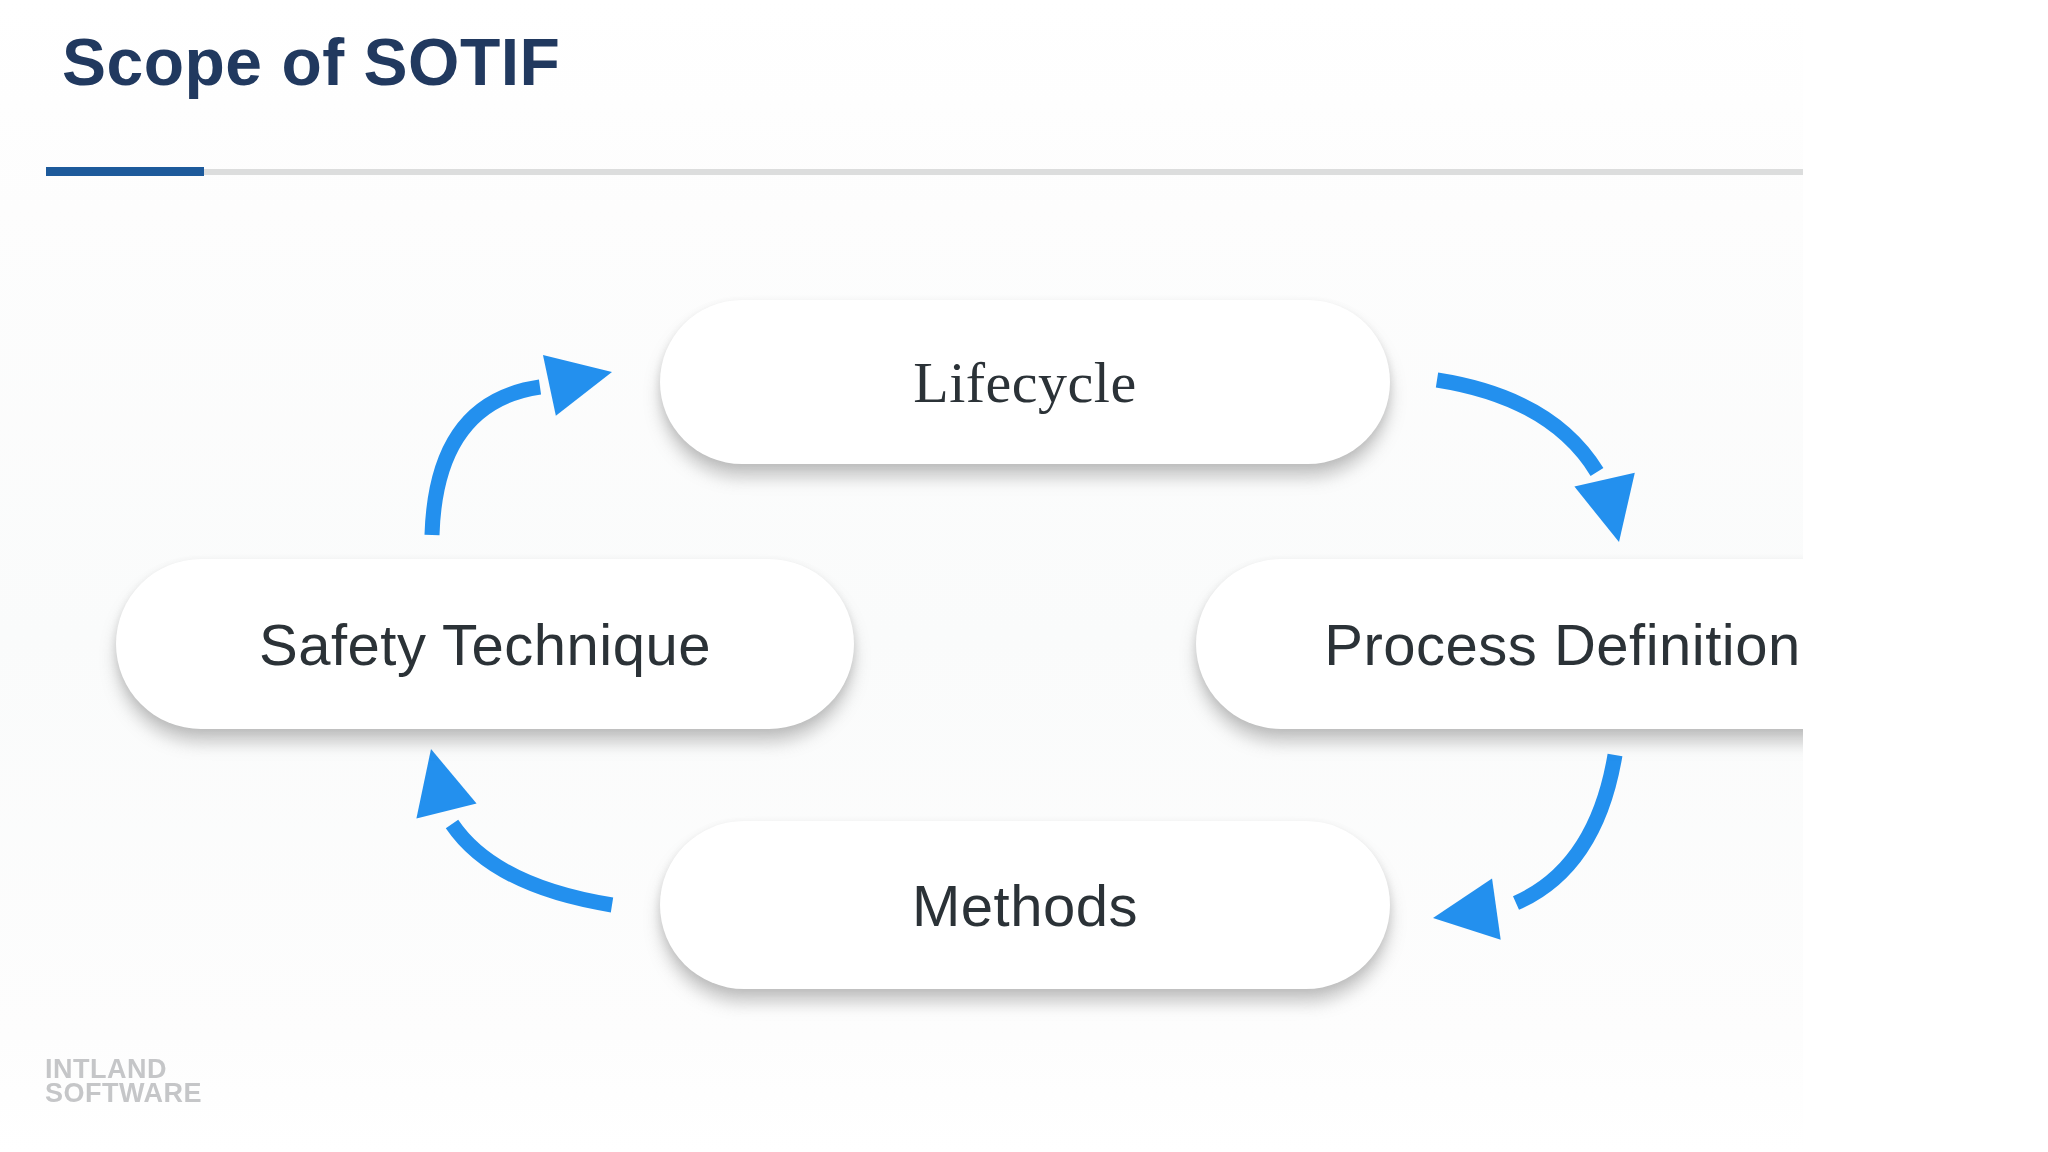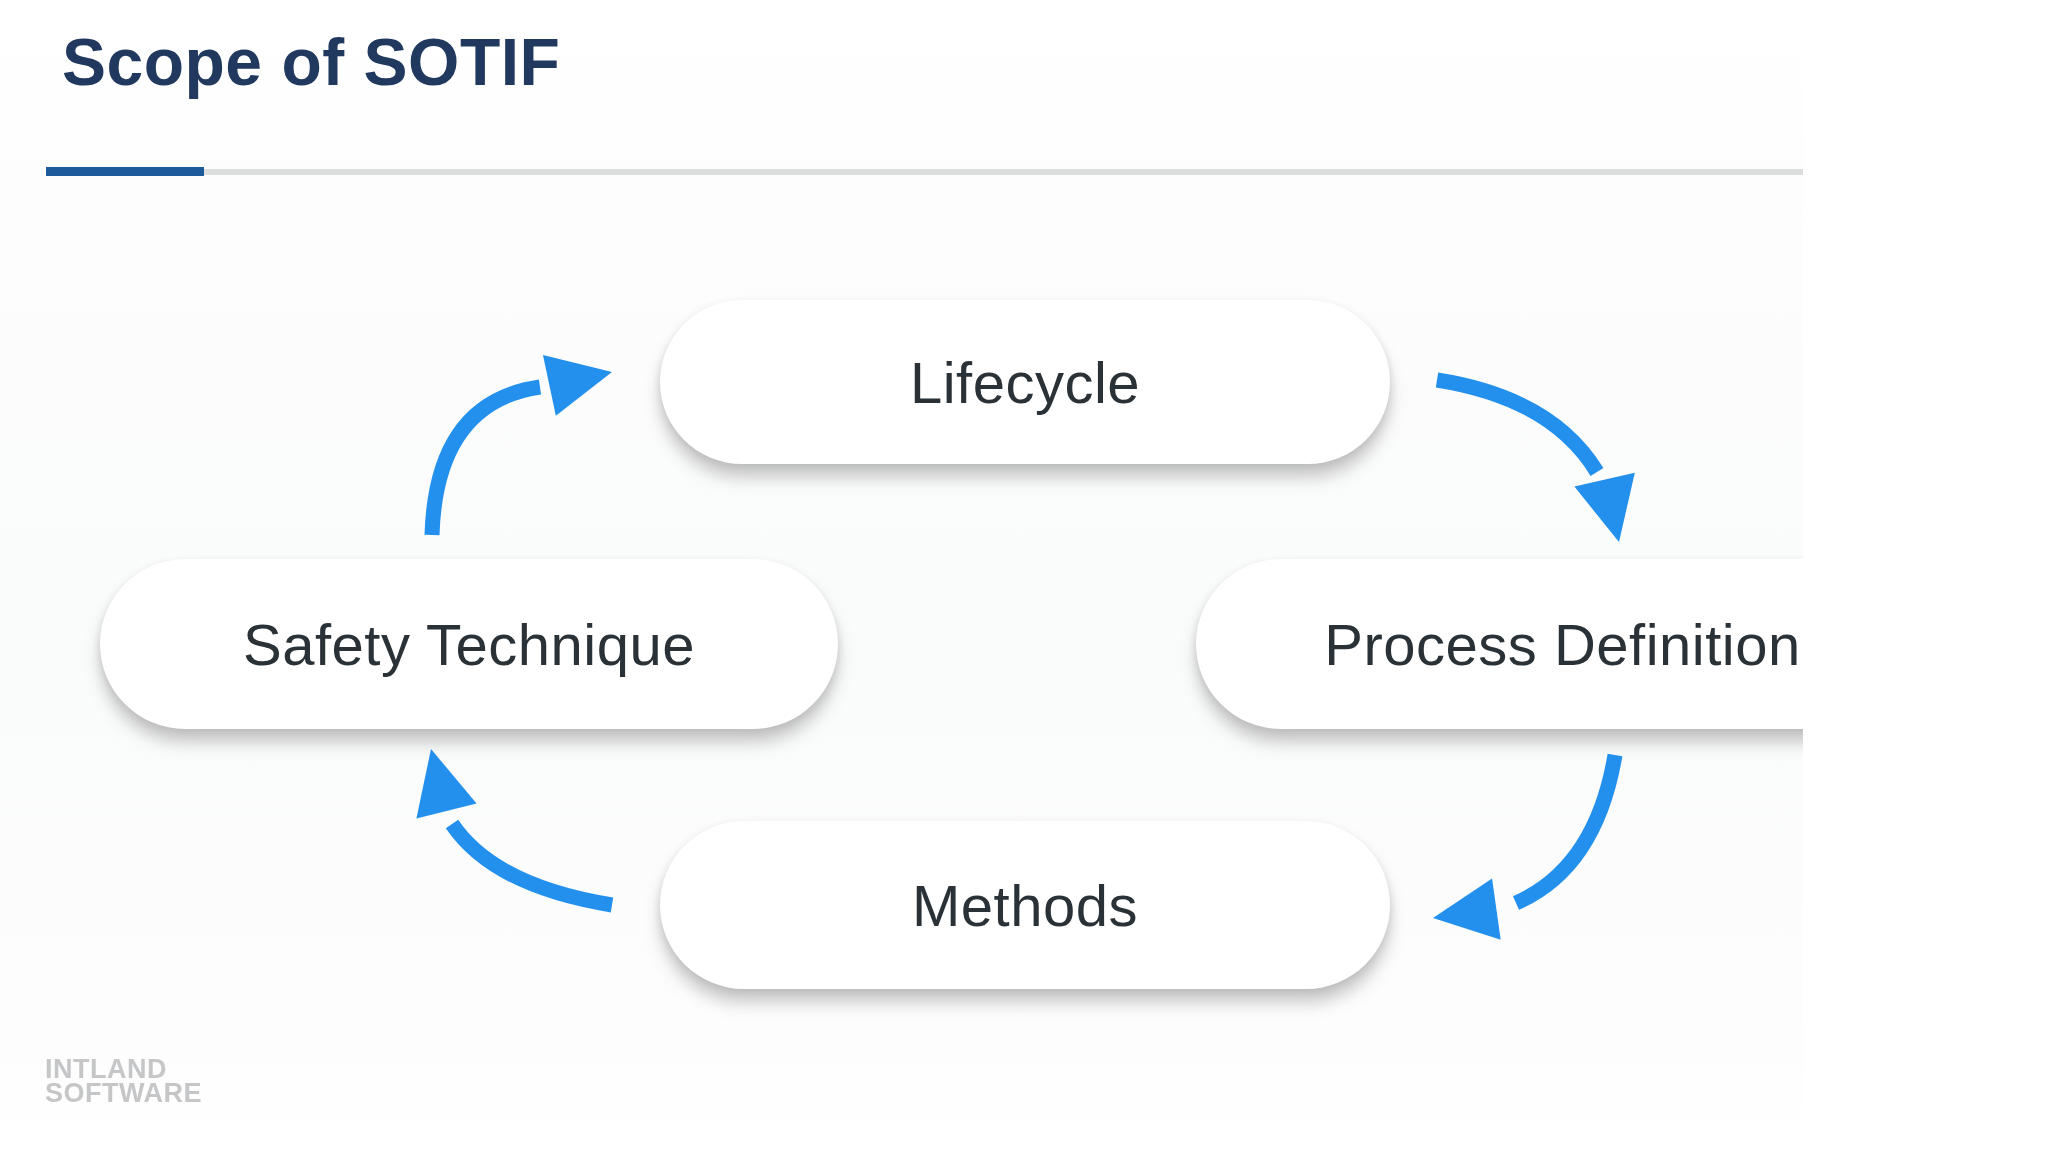--- a/index.html
+++ b/index.html
@@ -35,23 +35,23 @@
   }
   .node{
     position:absolute;
     background:var(--node-bg);
     border-radius:95px;
     display:flex;align-items:center;justify-content:center;
     box-shadow:0 14px 16px rgba(122,122,122,0.38), 0 3px 8px rgba(0,0,0,0.10);
     font-size:58px;color:var(--node-text);
     letter-spacing:0.5px;
   }
-  .node-lifecycle{left:660px;top:300px;width:730px;height:164px;}
+  .node-lifecycle{left:660px;top:300px;width:730px;height:164px;font-family:Liberation Serif, serif;}
   .node-process{left:1196px;top:559px;width:733px;height:170px;}
-  .node-safety{left:100px;top:559px;width:738px;height:170px;}
+  .node-safety{left:116px;top:559px;width:738px;height:170px;}
   .node-methods{left:660px;top:821px;width:730px;height:168px;}
   .arrow-layer{position:absolute;left:0;top:0;width:2048px;height:1152px;pointer-events:none;}
   .arrow-layer path{stroke:var(--accent-blue);stroke-width:15;fill:none;}
   .arrow-layer polygon{fill:var(--accent-blue);}
   .footer{
     position:absolute;left:45px;top:1058px;
     display:flex;align-items:center;gap:44px;
   }
   .company{
     color:var(--logo-gray);font-weight:700;font-size:27px;

